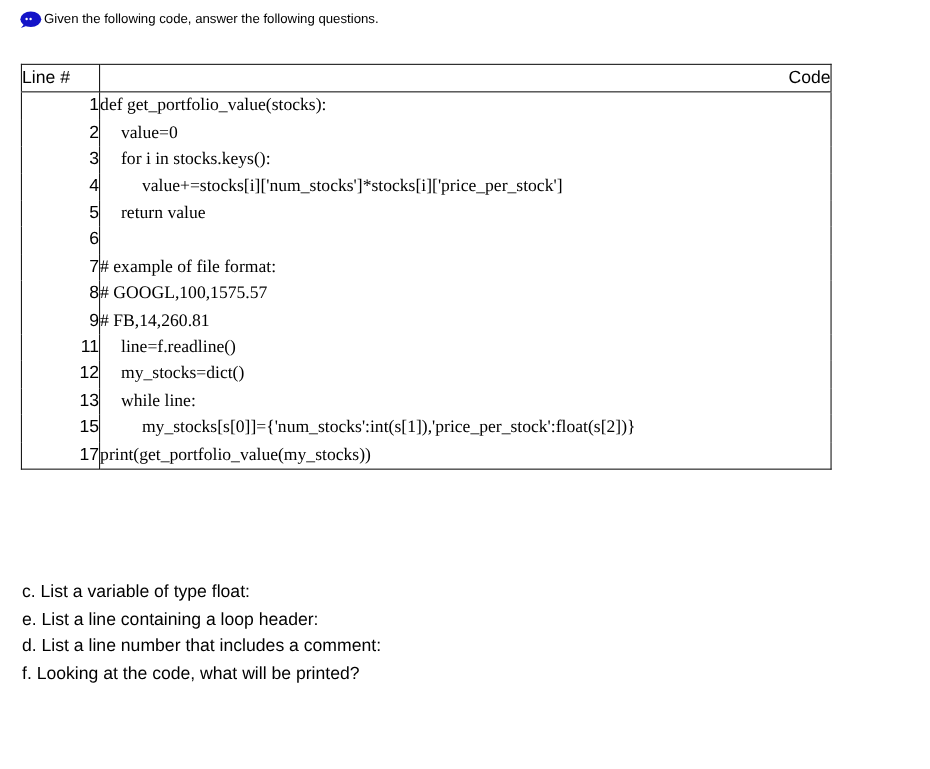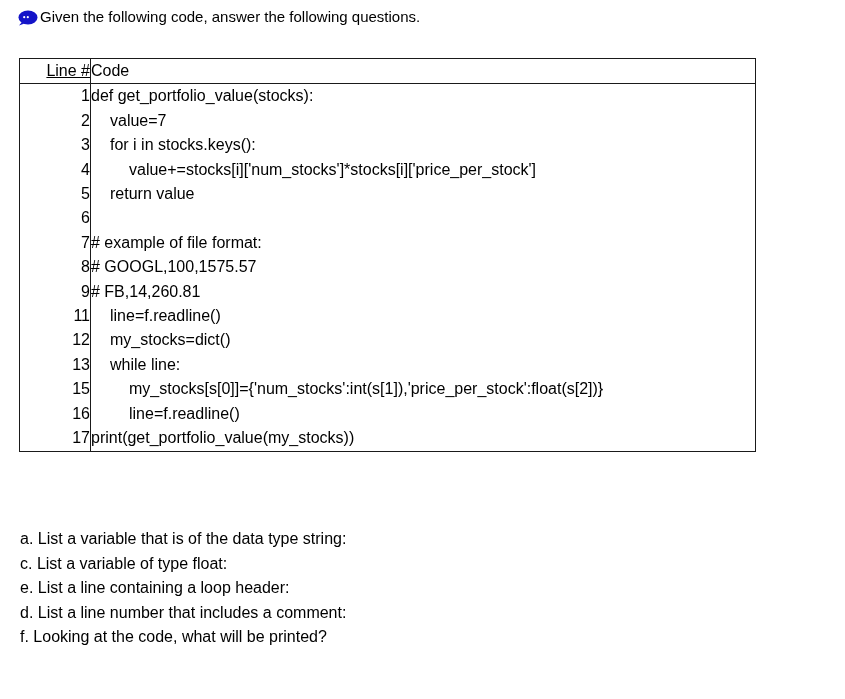--- a/index.html
+++ b/index.html
@@ -27,21 +27,21 @@
     white-space: nowrap;
   }
   .comment-bubble-icon {
     width: 22px;
     height: 17px;
     flex: 0 0 auto;
     margin-right: 0px;
     display: block;
   }
   .prompt-text {
-    font-size: 15px;
+    font-size: 12px;
     line-height: 20px;
     color: #000000;
   }
 
   
   .code-table-wrap {
     position: absolute;
     left: 19px;
     top: 58px;
     width: 736px;
@@ -60,44 +60,43 @@
     padding: 0;
     font-size: 16px;
     line-height: 24.4px;
     height: 24.4px;
     vertical-align: middle;
     font-weight: normal;
   }
 
   
   .hdr-lineno {
-    text-align: right;
+    text-align: left;
     border-right: 1.5px solid #1a1a1a;
     border-bottom: 1.5px solid #1a1a1a;
     padding: 1px 0 2px 0;
-    text-decoration: underline;
   }
   .hdr-code {
-    text-align: left;
+    text-align: right;
     border-bottom: 1.5px solid #1a1a1a;
     padding: 1px 0 2px 9px;
   }
 
   
   .cell-lineno {
     text-align: right;
     padding-right: 11px;
     border-right: 1.5px solid #1a1a1a;
     white-space: nowrap;
   }
   .cell-code {
     text-align: left;
     padding-left: 9px;
     white-space: pre;
-    font-family: Liberation Sans, sans-serif;
+    font-family: Liberation Serif, serif;
   }
   .cell-code .ind1 { padding-left: 19px; display: inline-block; }
   .cell-code .ind2 { padding-left: 38px; display: inline-block; }
 
   
   .questions {
     position: absolute;
     left: 20px;
     top: 527px;
     width: 620px;
@@ -135,21 +134,21 @@
         <th class="hdr-code">Code</th>
       </tr>
     </thead>
     <tbody id="code-table-body">
         <tr>
           <td class="cell-lineno">1</td>
           <td class="cell-code"><span>def get_portfolio_value(stocks):</span></td>
         </tr>
         <tr>
           <td class="cell-lineno">2</td>
-          <td class="cell-code"><span class="ind1">value=7</span></td>
+          <td class="cell-code"><span class="ind1">value=0</span></td>
         </tr>
         <tr>
           <td class="cell-lineno">3</td>
           <td class="cell-code"><span class="ind1">for i in stocks.keys():</span></td>
         </tr>
         <tr>
           <td class="cell-lineno">4</td>
           <td class="cell-code"><span class="ind2">value+=stocks[i]['num_stocks']*stocks[i]['price_per_stock']</span></td>
         </tr>
         <tr>
@@ -180,32 +179,27 @@
           <td class="cell-lineno">12</td>
           <td class="cell-code"><span class="ind1">my_stocks=dict()</span></td>
         </tr>
         <tr>
           <td class="cell-lineno">13</td>
           <td class="cell-code"><span class="ind1">while line:</span></td>
         </tr>
         <tr>
           <td class="cell-lineno">15</td>
           <td class="cell-code"><span class="ind2">my_stocks[s[0]]={'num_stocks':int(s[1]),'price_per_stock':float(s[2])}</span></td>
-        </tr>
-        <tr>
-          <td class="cell-lineno">16</td>
-          <td class="cell-code"><span class="ind2">line=f.readline()</span></td>
         </tr>
         <tr>
           <td class="cell-lineno">17</td>
           <td class="cell-code"><span>print(get_portfolio_value(my_stocks))</span></td>
         </tr>
       </tbody>
   </table>
 </div>
 
 <div class="questions">
-    <div class="question-item">a. List a variable that is of the data type string:</div>
     <div class="question-item">c. List a variable of type float:</div>
     <div class="question-item">e. List a line containing a loop header:</div>
     <div class="question-item">d. List a line number that includes a comment:</div>
     <div class="question-item">f. Looking at the code, what will be printed?</div>
   </div>
 
 </body></html>

